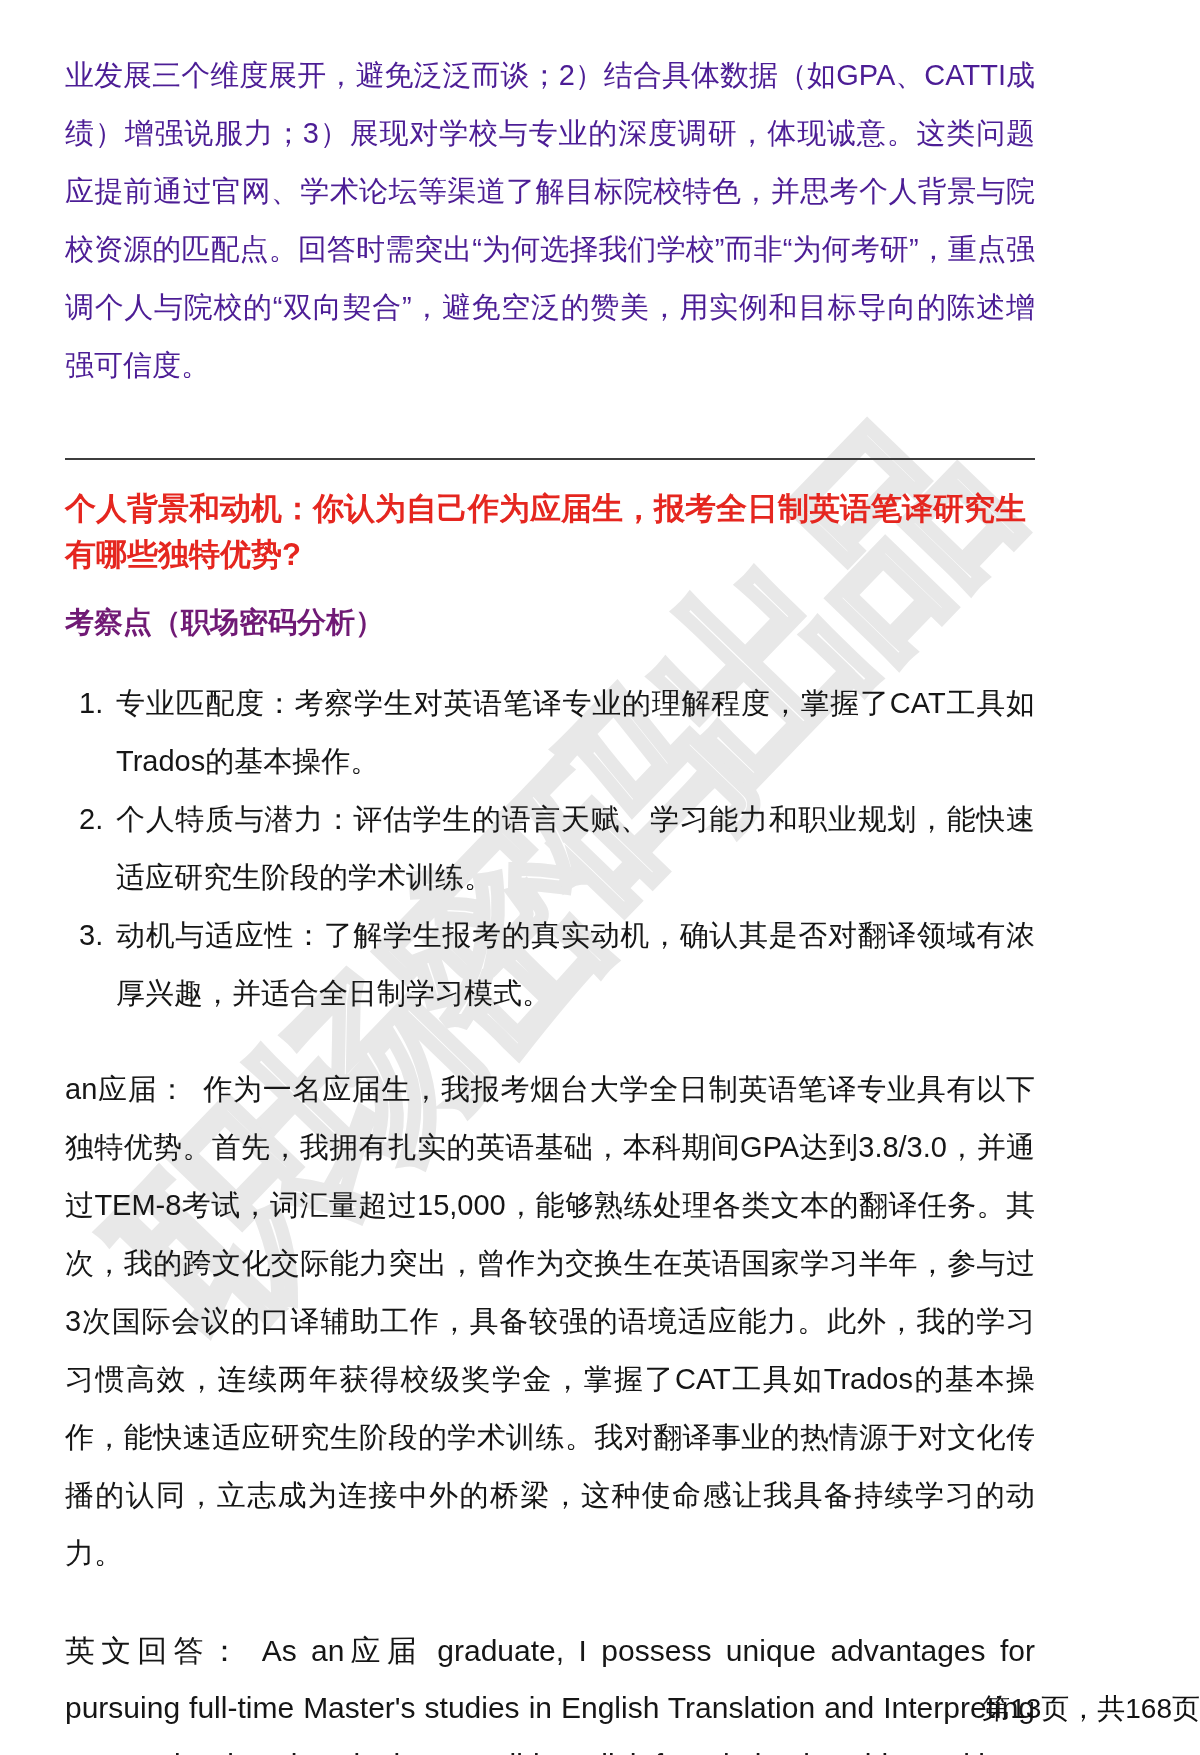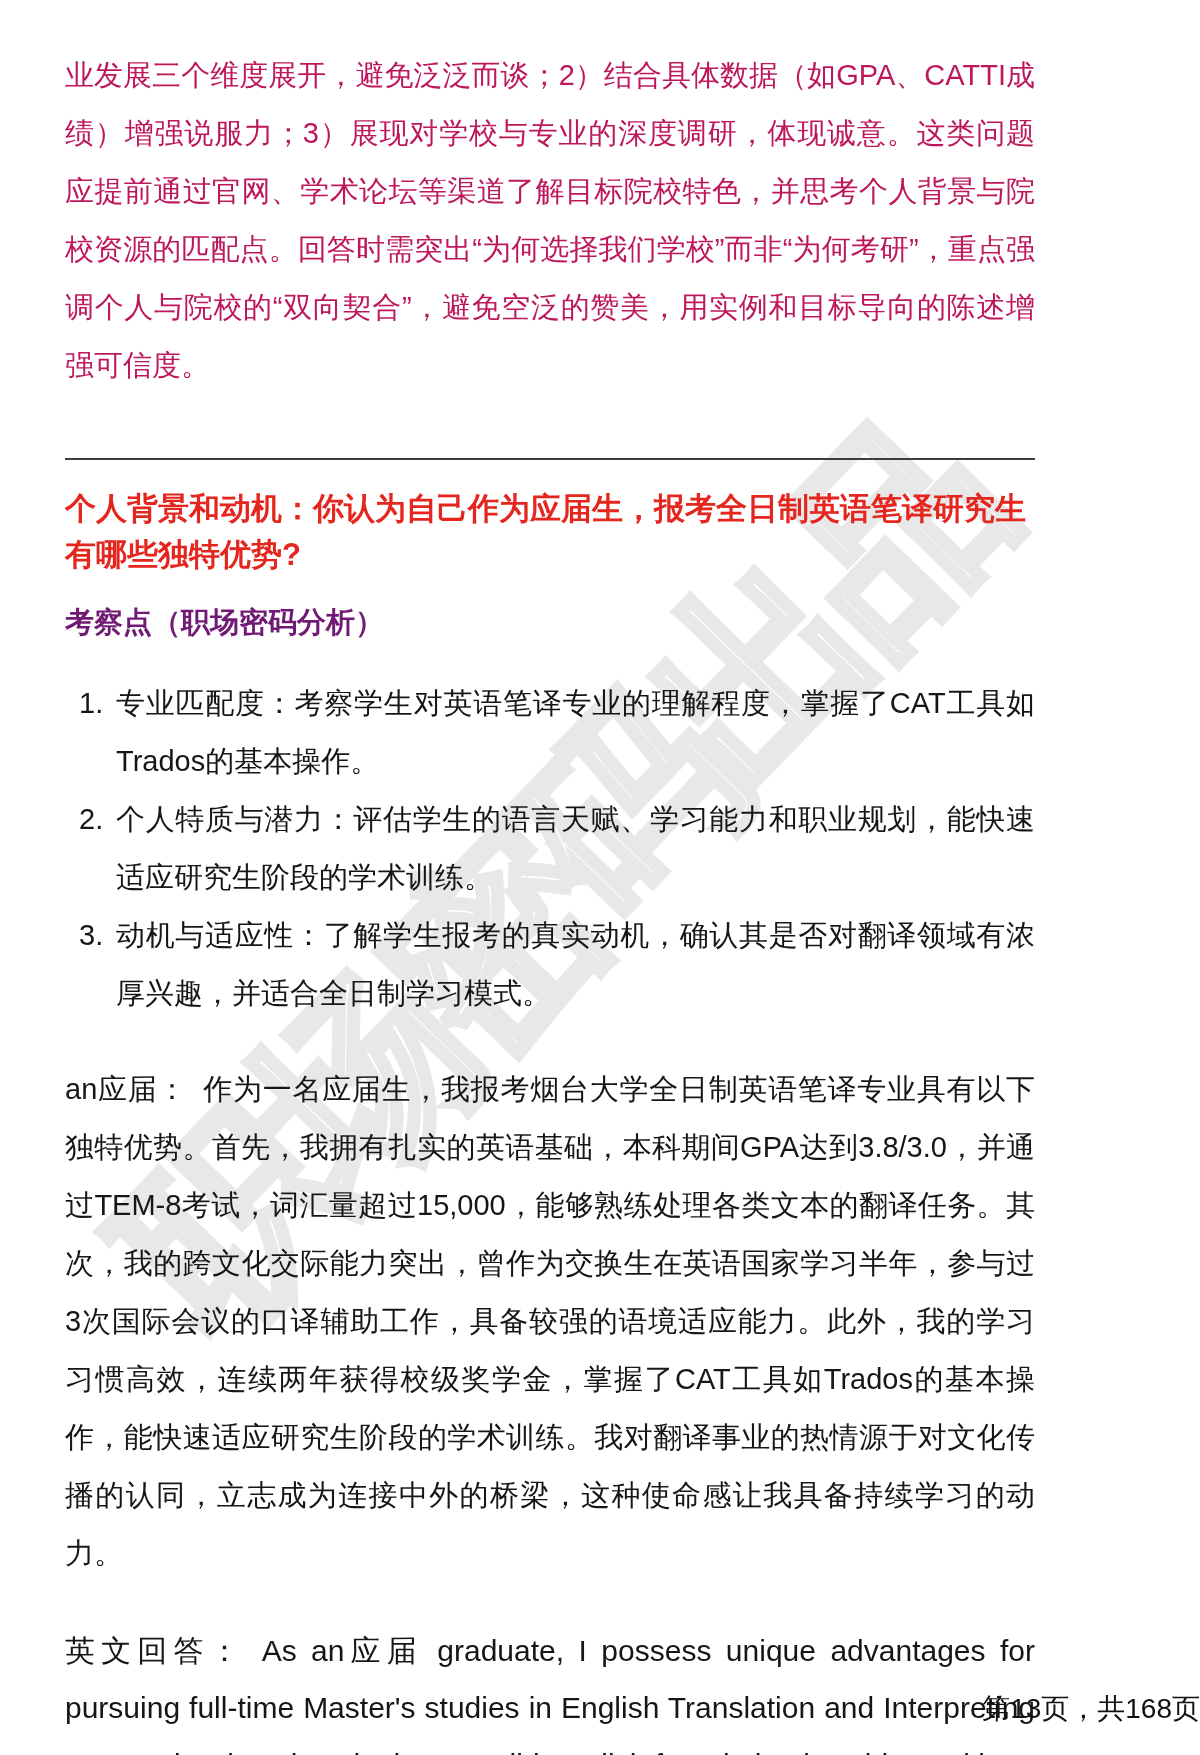--- a/index.html
+++ b/index.html
@@ -32,21 +32,21 @@
     left: 65px;
     right: 165px;
     top: 46px;
     z-index: 1;
   }
   .body-par {
     margin: 0;
     font-size: 29px;
     line-height: 58px;
     text-align: justify;
-    color: #be185d;
+    color: #4c1d95;
   }
   .divider {
     border: none;
     border-top: 2px solid #3d3d3d;
     margin: 64px 0 0 0;
   }
   .question-heading {
     margin: 26px 0 4px 0;
     font-size: 31px;
     font-weight: bold;

